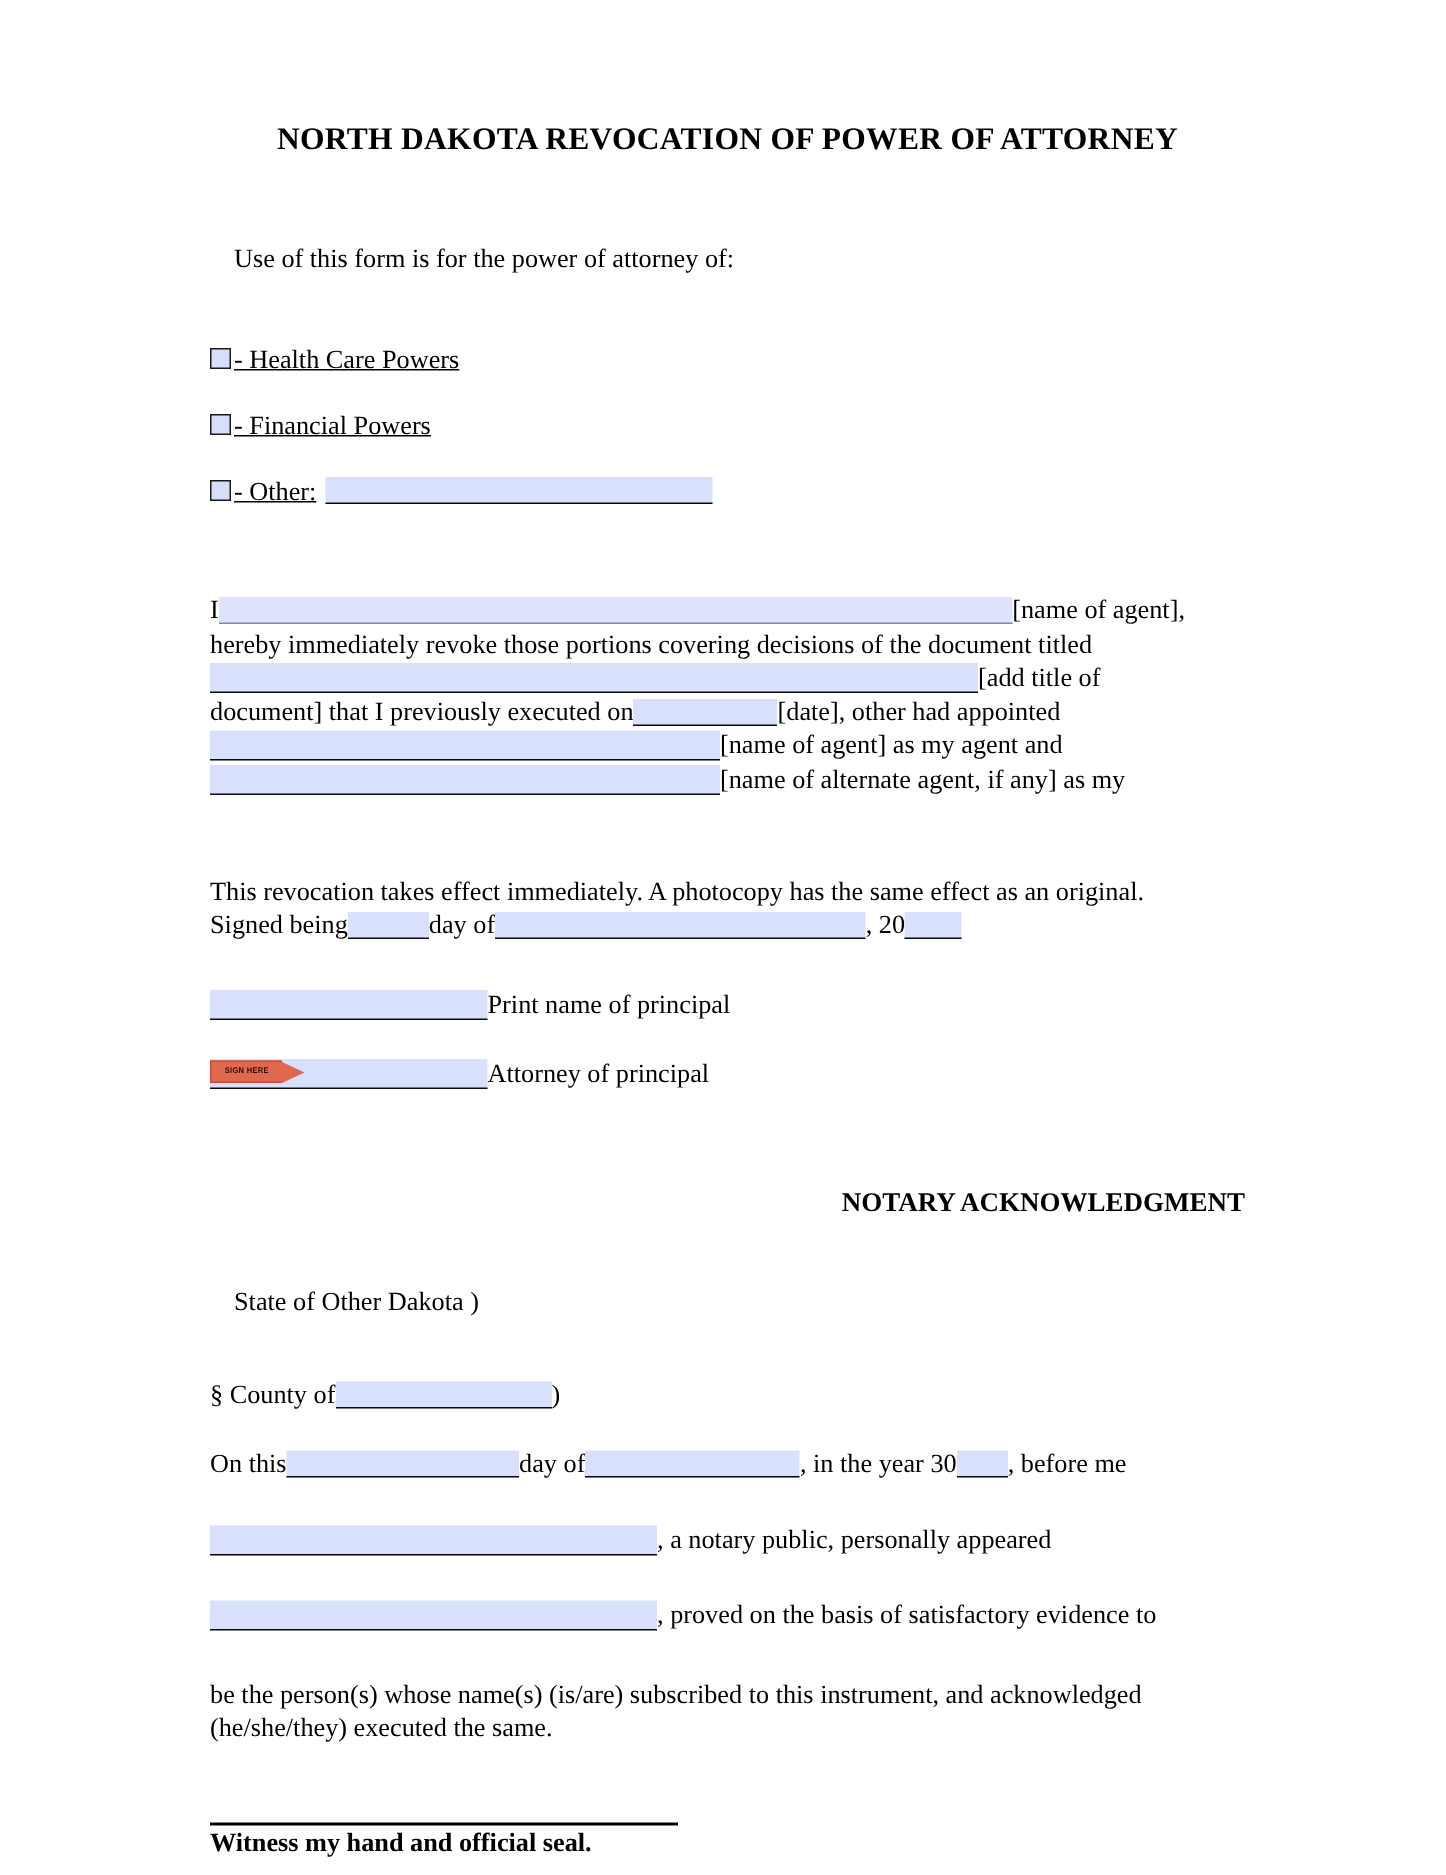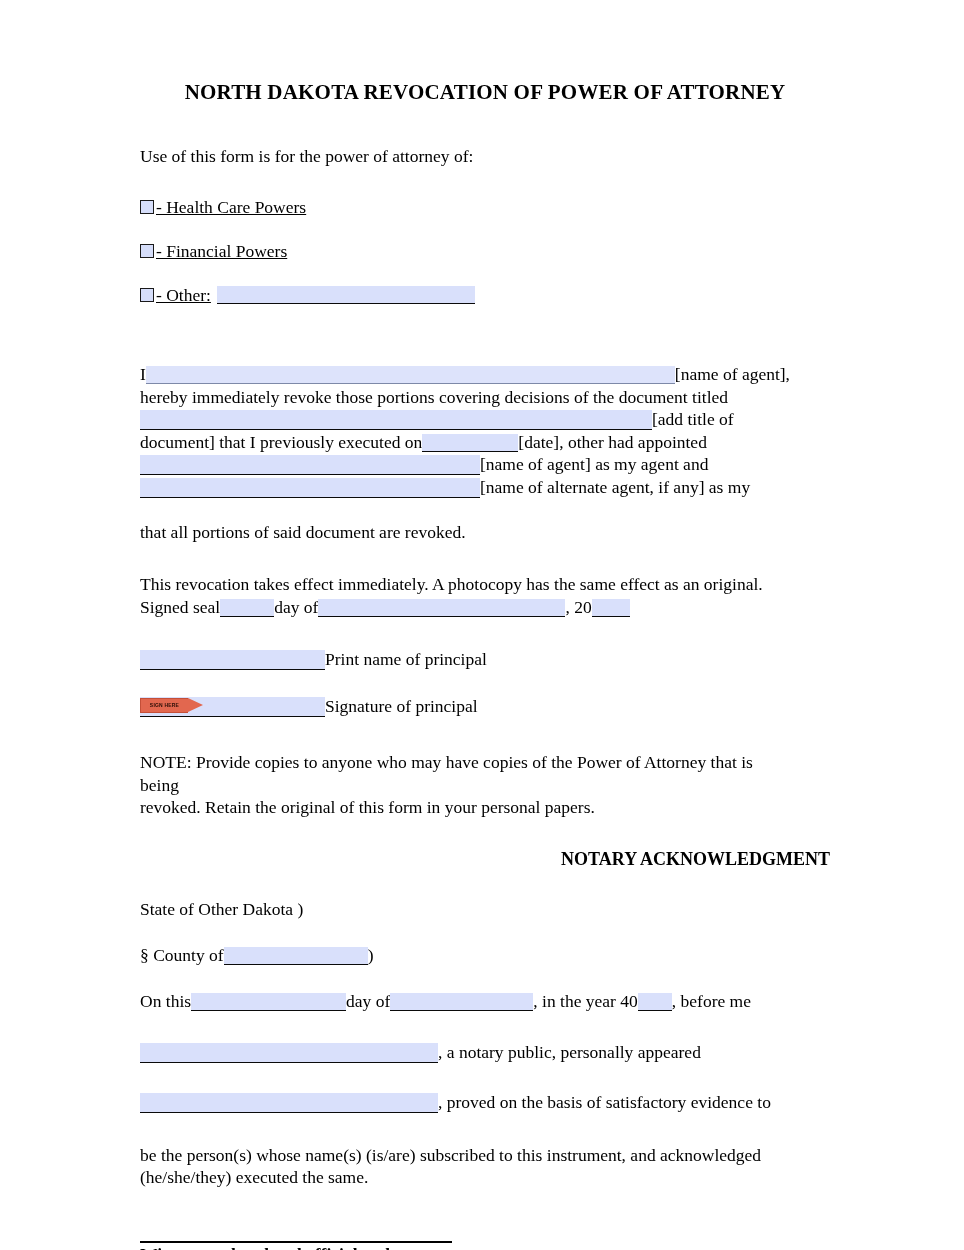--- a/index.html
+++ b/index.html
@@ -35,21 +35,21 @@
     letter-spacing: 0.2px;
     margin: 0;
     padding-top: 80px;
     white-space: nowrap;
   }
 
   
   .para {
     font-size: 17.5px;
     line-height: 22px;
-    margin: 0;
+    margin: 16px;
   }
   .flow {
     font-size: 17.5px;
     line-height: 22.5px;
     margin: 0;
   }
   .heading {
     font-size: 18px;
     font-weight: bold;
     margin: 0;
@@ -199,75 +199,69 @@
     <div class="s18"></div>
 
     <div class="flow">
       <span>I</span><span class="fld-light" style="width:529px;"></span><span>[name of agent],</span><br>
       <span>hereby immediately revoke those portions covering decisions of the document titled</span><br>
       <span class="fld-block" style="width:512px;"></span><span>[add title of</span><br>
       <span>document] that I previously executed on</span><span class="fld" style="width:96px;"></span><span>[date], other had appointed</span><br>
       <span class="fld-block" style="width:340px;"></span><span>[name of agent] as my agent and</span><br>
       <span class="fld-block" style="width:340px;"></span><span>[name of alternate agent, if any] as my</span><br>
       <br>
-      <span>that all portions of said document are revoked.</span>
     </div>
 
     <div class="s30"></div>
 
     <div class="flow">
       <span>This revocation takes effect immediately. A photocopy has the same effect as an original.</span><br>
-      <span>Signed seal</span><span class="fld" style="width:54px;"></span><span>day of</span><span class="fld" style="width:247px;"></span><span>, 20</span><span class="fld" style="width:38px;"></span>
+      <span>Signed being</span><span class="fld" style="width:54px;"></span><span>day of</span><span class="fld" style="width:247px;"></span><span>, 20</span><span class="fld" style="width:38px;"></span>
     </div>
 
     <div class="s30"></div>
 
     <div class="flow">
       <span class="fld-block" style="width:185px;"></span><span>Print name of principal</span>
     </div>
 
     <div class="s24"></div>
 
     <div class="flow">
       <span class="signfield" style="width:185px;">
         <span class="signtag">
           <span class="body">
               <span class="txt">SIGN HERE</span>
             </span>
           <span class="tip"></span>
         </span>
-      </span><span>Signature of principal</span>
+      </span><span>Attorney of principal</span>
     </div>
 
     <div class="s34"></div>
 
-    <div class="flow">
-      <span>NOTE: Provide copies to anyone who may have copies of the Power of Attorney that is</span><br>
-      <span>being</span><br>
-      <span>revoked. Retain the original of this form in your personal papers.</span>
-    </div>
 
     <div class="s30"></div>
 
     <div class="heading">NOTARY ACKNOWLEDGMENT</div>
 
     <div class="s28"></div>
 
     <div class="para">State of Other Dakota )</div>
 
     <div class="s24"></div>
 
     <div class="flow">
       <span>§ County of</span><span class="fld" style="width:144px;"></span><span>)</span>
     </div>
 
     <div class="s24"></div>
 
     <div class="flow">
-      <span>On this</span><span class="fld" style="width:155px;"></span><span>day of</span><span class="fld" style="width:143px;"></span><span>, in the year 40</span><span class="fld" style="width:34px;"></span><span>, before me</span>
+      <span>On this</span><span class="fld" style="width:155px;"></span><span>day of</span><span class="fld" style="width:143px;"></span><span>, in the year 30</span><span class="fld" style="width:34px;"></span><span>, before me</span>
     </div>
 
     <div class="s28"></div>
 
     <div class="flow">
       <span class="fld-block" style="width:298px;"></span><span>, a notary public, personally appeared</span>
     </div>
 
     <div class="s28"></div>
 

